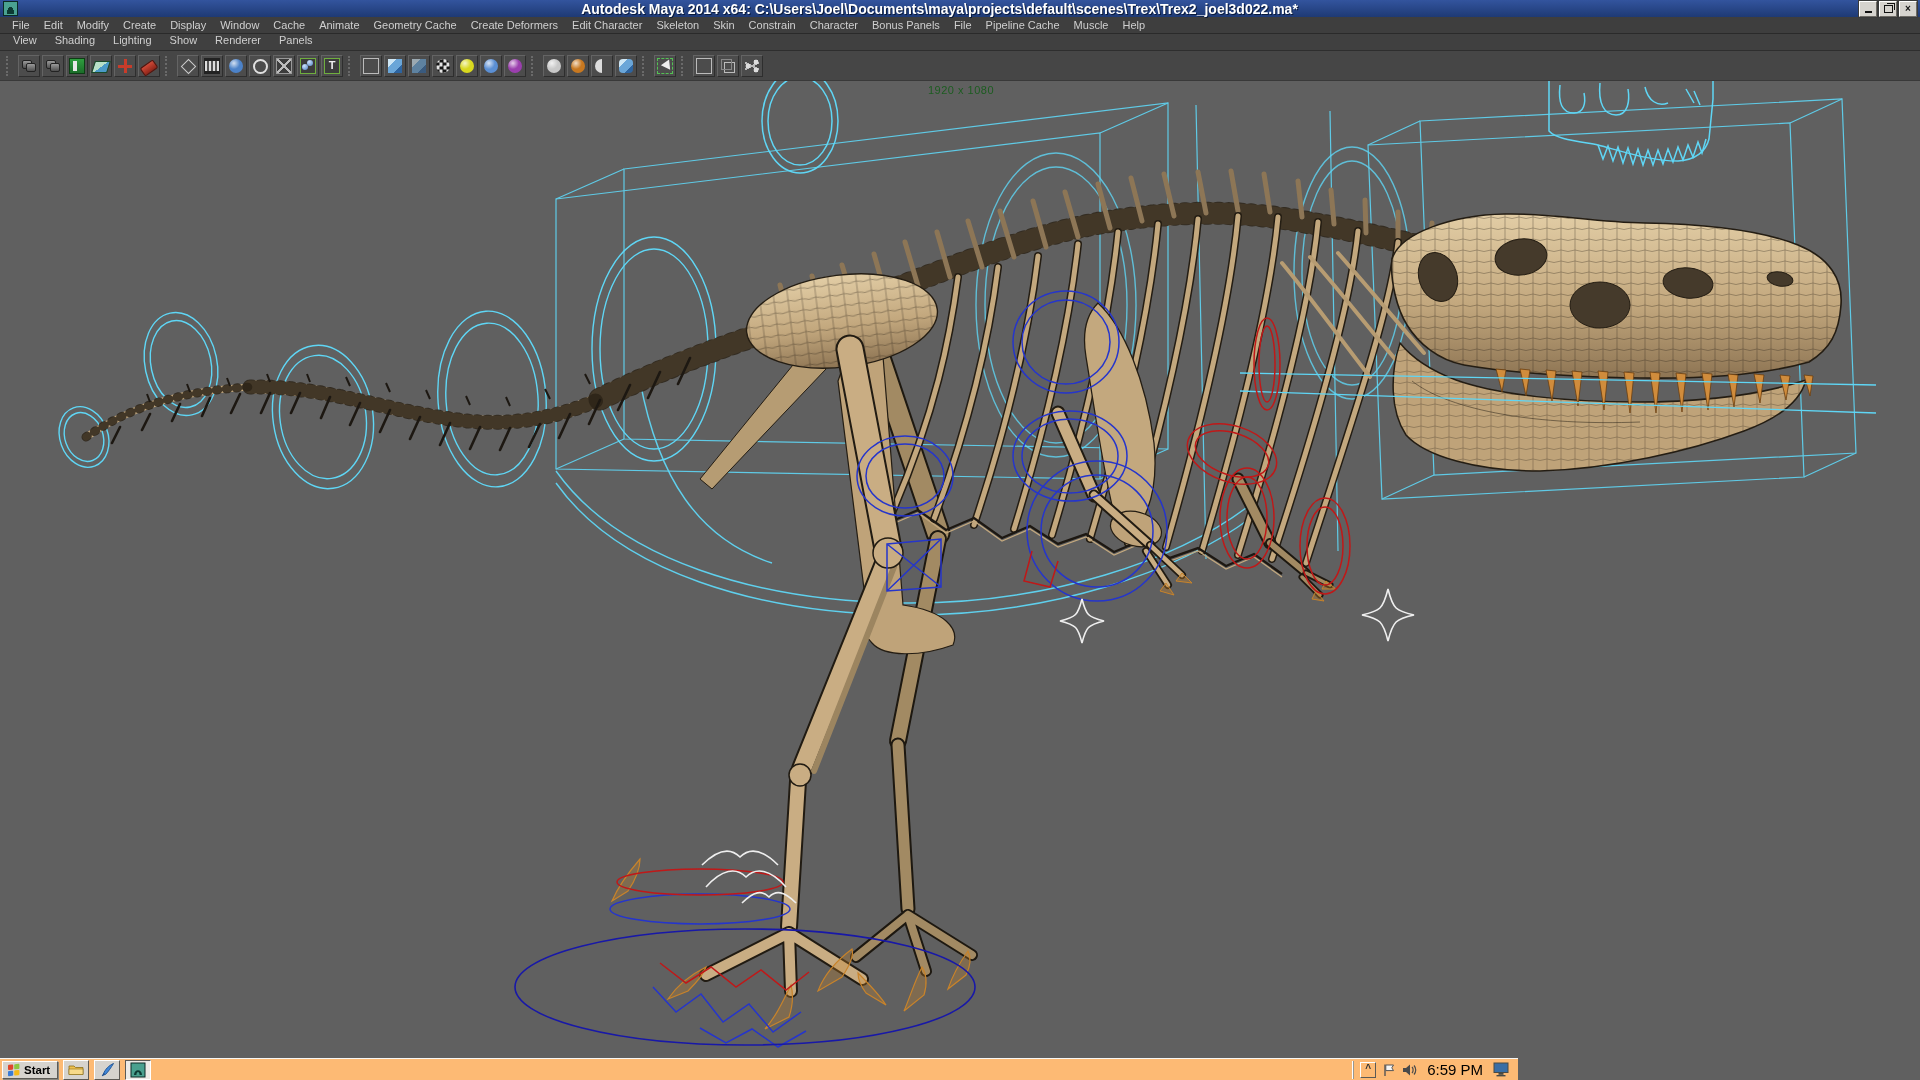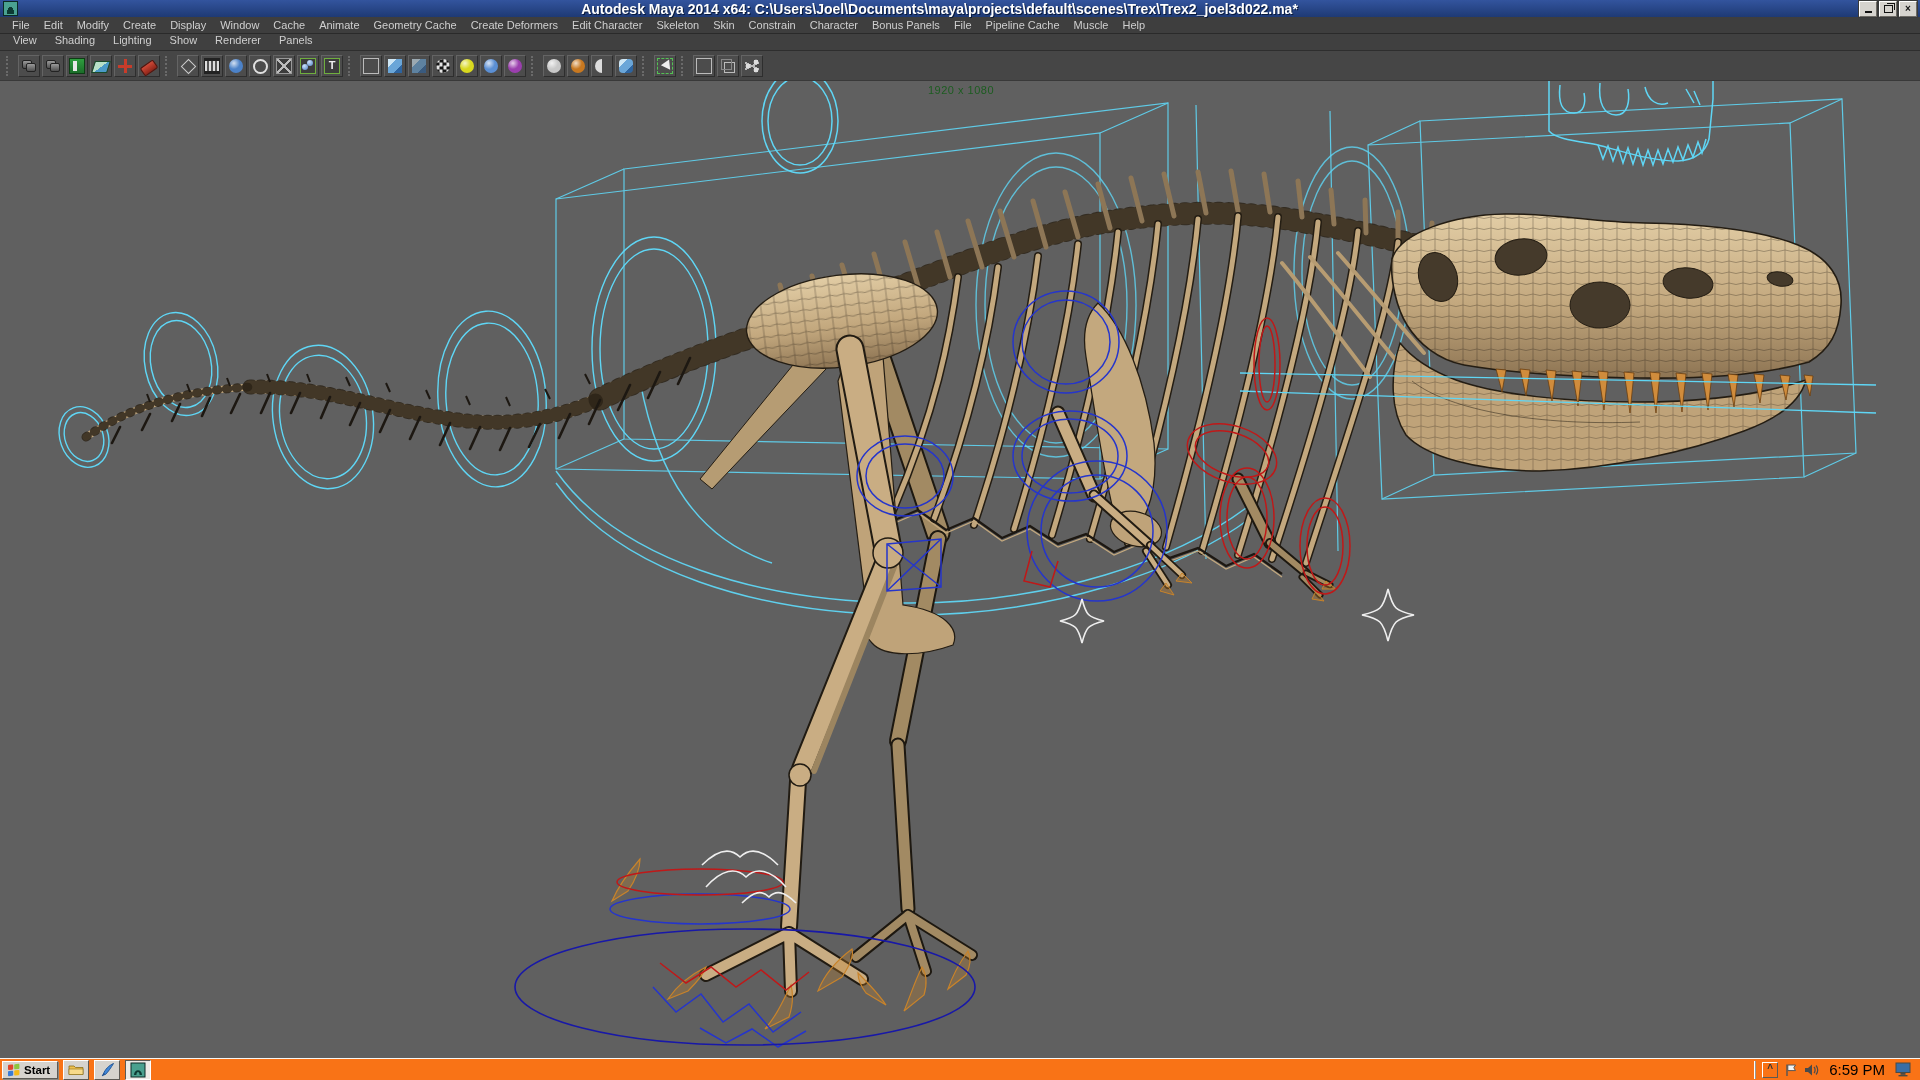--- a/index.html
+++ b/index.html
@@ -75,21 +75,21 @@
      radial-gradient(circle 2.5px at 3px 7px,#ddd 2.4px,transparent 2.6px),
      radial-gradient(circle 2.5px at 11px 11px,#ddd 2.4px,transparent 2.6px),
      linear-gradient(27deg,transparent 45%,#bbb 45% 55%,transparent 55%),
      linear-gradient(-27deg,transparent 45%,#bbb 45% 55%,transparent 55%);}
   
   .viewport{position:absolute;top:80px;left:0;width:1920px;height:978px;background:#606060;
     border-top:1px solid #393939;}
   .res-label{position:absolute;left:928px;top:3px;font-size:11px;font-weight:normal;
     color:#1c5c20;letter-spacing:.5px;}
   
-  .taskbar{position:absolute;left:0;bottom:0;width:1920px;height:22px;background:#f97316;
+  .taskbar{position:absolute;left:0;bottom:0;width:1518px;height:22px;background:#fdba74;
     border-top:1px solid #f8f7f4;display:flex;align-items:center;padding:0 2px;box-sizing:border-box;}
   .startbtn{height:18px;display:flex;align-items:center;gap:3px;padding:0 7px 0 4px;
     background:#d6d3ce;border:1px solid;border-color:#fff #5c5a55 #5c5a55 #fff;
     box-shadow:1px 1px 0 #8a8880;font-size:11.5px;font-weight:bold;color:#000;}
   .qlbtn{width:24px;height:18px;margin-left:5px;display:flex;align-items:center;justify-content:center;
     background:#d6d3ce;border:1px solid;border-color:#fff #5c5a55 #5c5a55 #fff;}
   .qlbtn.pressed{border-color:#5c5a55 #fff #fff #5c5a55;background:#eceae6;}
   .tray{margin-left:auto;display:flex;align-items:center;gap:6px;height:18px;
     border-left:1px solid #9a978f;box-shadow:-1px 0 0 #fff;padding:0 6px;}
   .tray-time{font-size:15px;color:#000;padding:0 4px;}

